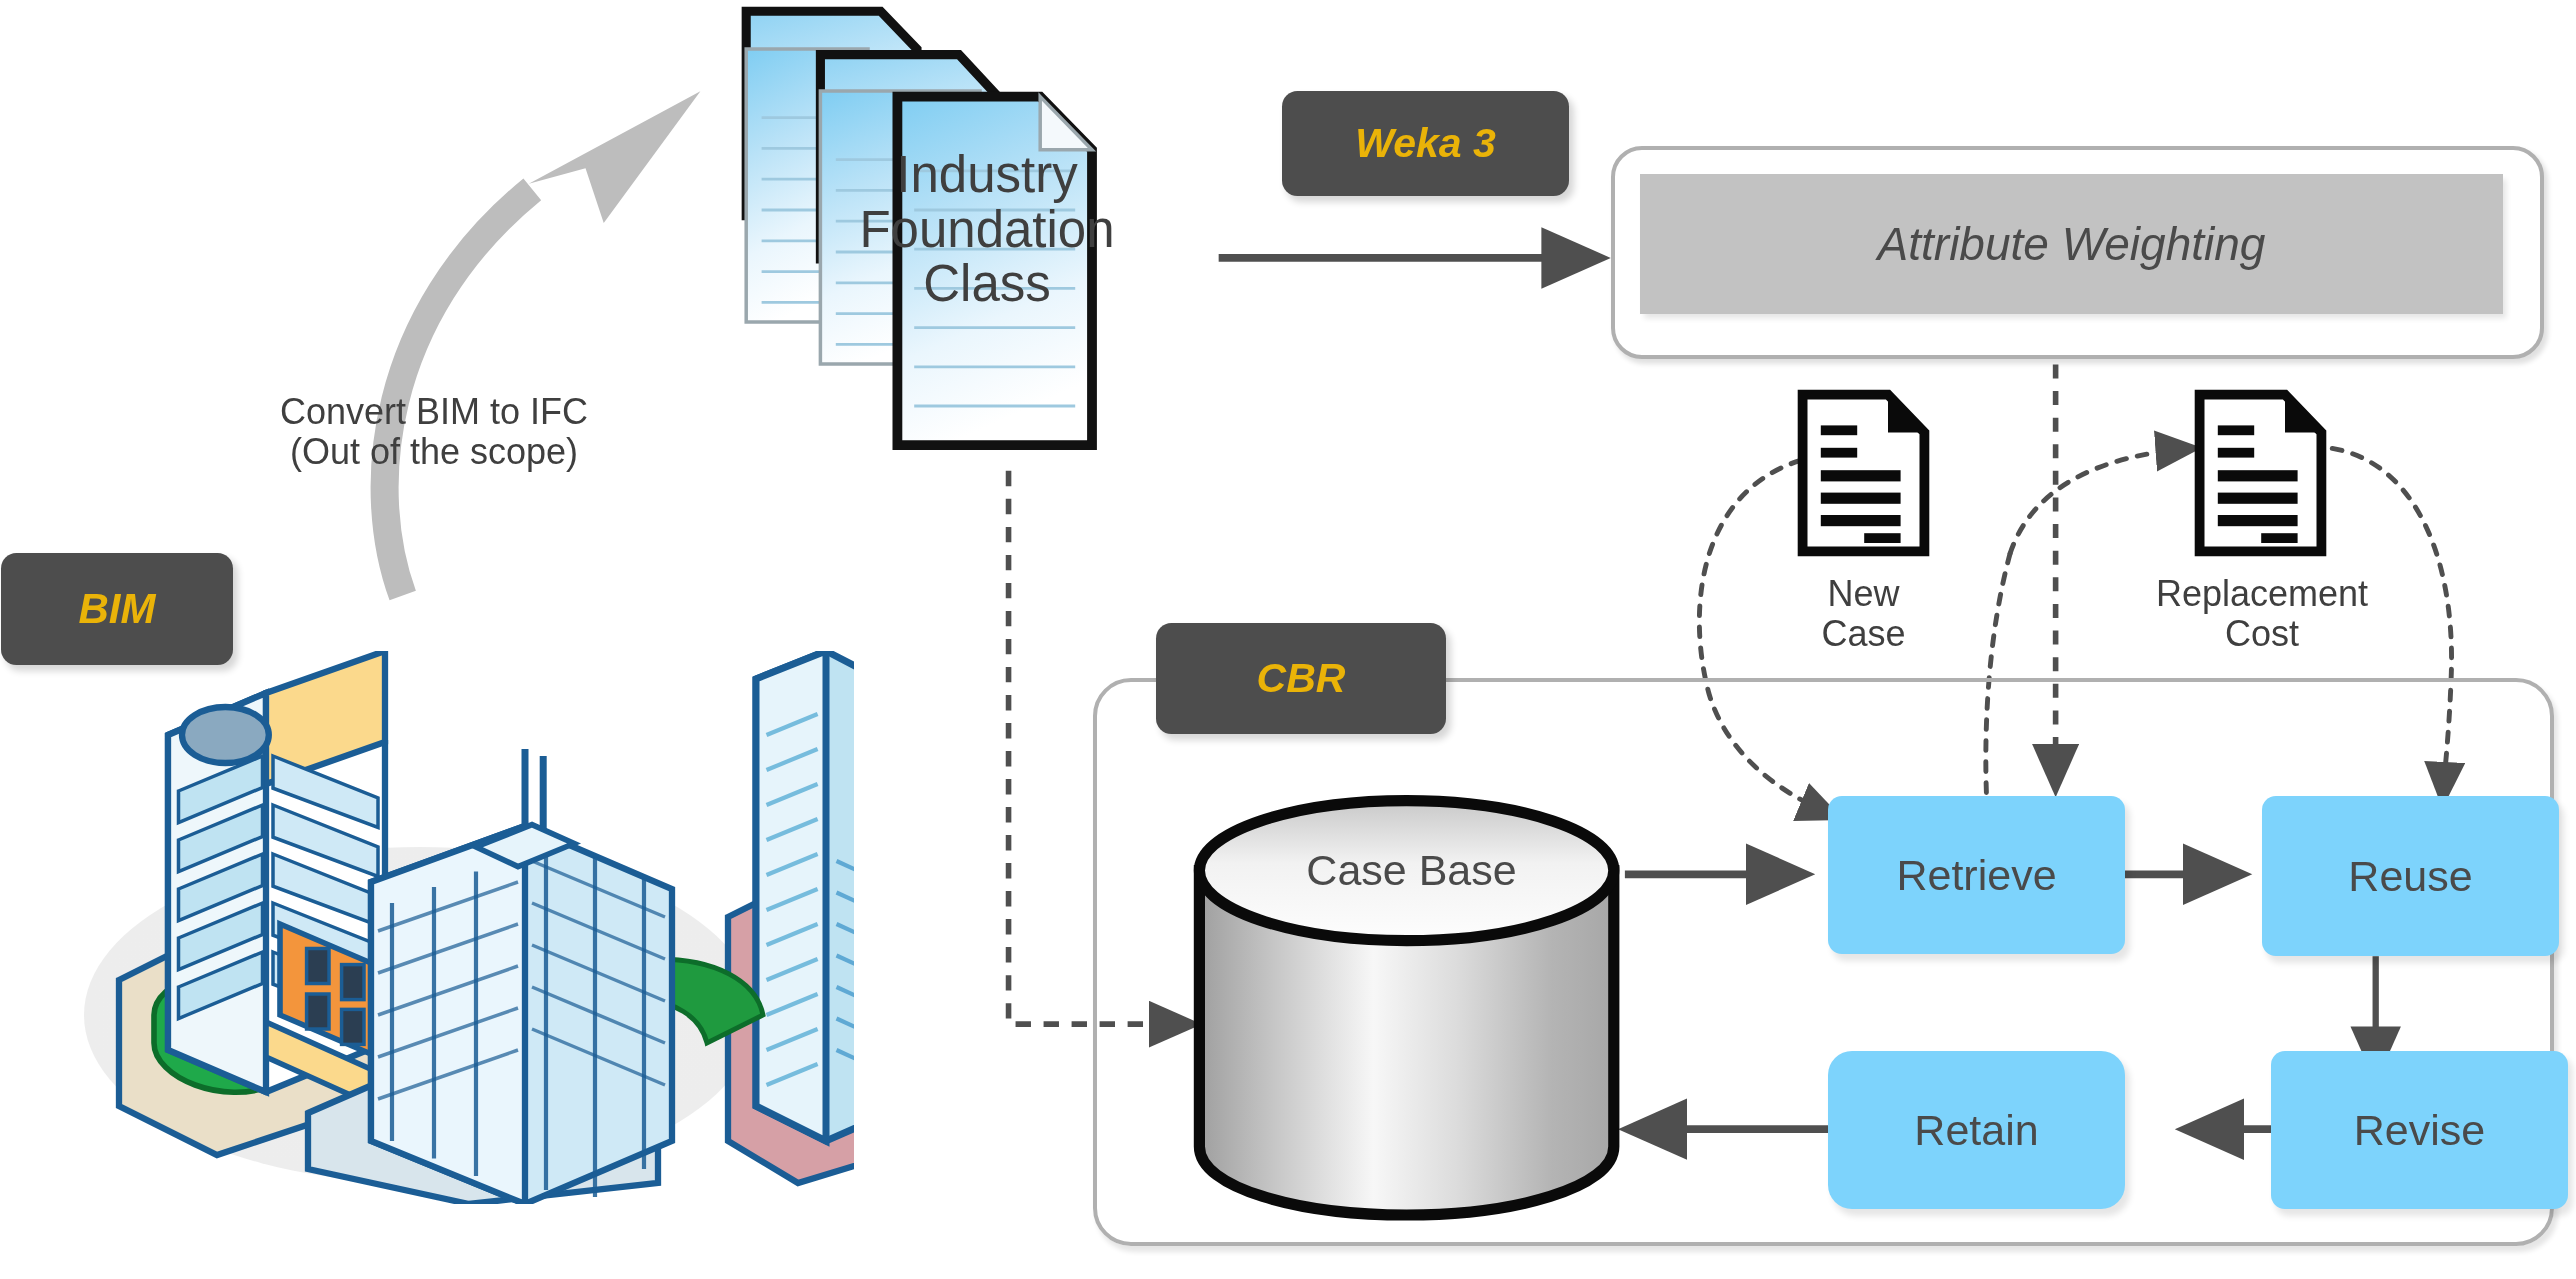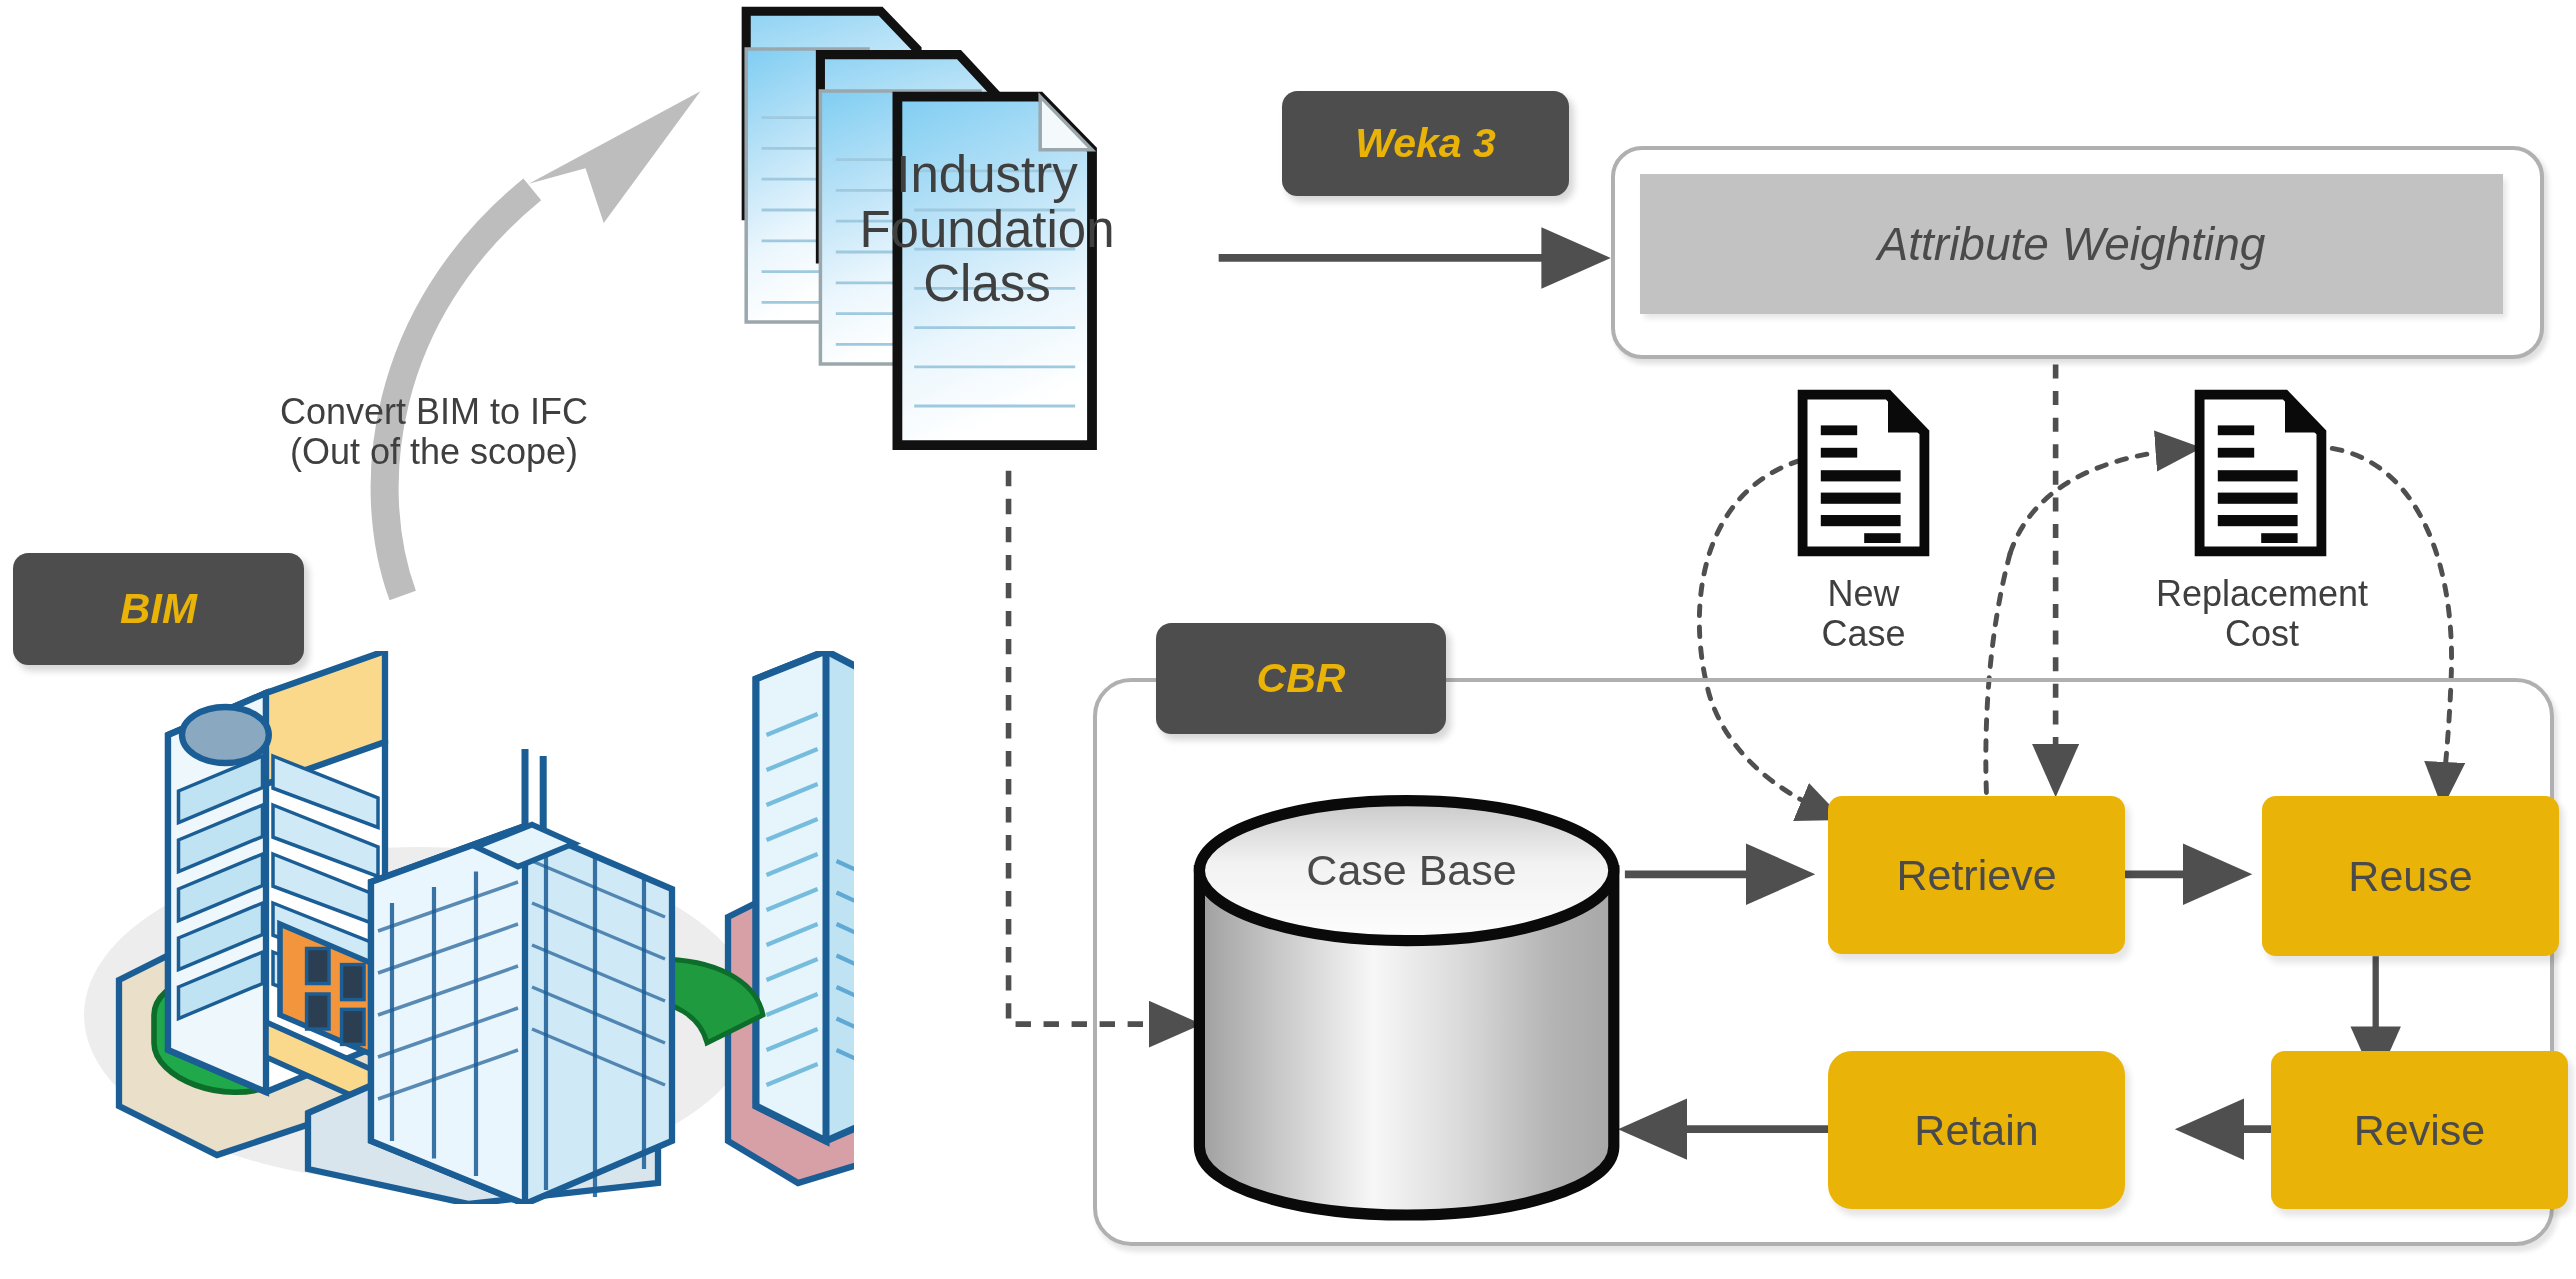--- a/index.html
+++ b/index.html
@@ -7,21 +7,21 @@
   #stage{position:relative;width:2576px;height:1280px;background:#fff;overflow:hidden;}
   .abs{position:absolute;}
   svg{display:block;}
   .dark-tag{
     position:absolute;background:#4d4d4d;border-radius:15.4px;
     display:flex;align-items:center;justify-content:center;
     color:#eab308;font-style:italic;font-weight:bold;
     box-shadow:4.2px 5.6px 7px rgba(0,0,0,0.16);
   }
   .proc-box{
-    position:absolute;background:#eab308;border-radius:14px;
+    position:absolute;background:#7dd3fc;border-radius:14px;
     display:flex;align-items:center;justify-content:center;
     color:#4a4a4a;font-weight:normal;
     box-shadow:4.9px 6.3px 6.3px rgba(0,0,0,0.10);
   }
   .plain-text{position:absolute;color:#3f3f3f;text-align:center;line-height:1.12;}
   .aw-outer{
     position:absolute;border:4.9px solid #b0b0b0;border-radius:31px;background:#fff;
     box-shadow:3.5px 4.9px 5.6px rgba(0,0,0,0.12);
   }
   .aw-inner{
@@ -115,21 +115,21 @@
 
     <line x1="3030" y1="1248" x2="3196" y2="1248" stroke="#4f4f4f" stroke-width="11" marker-end="url(#ah-dark)"></line>
 
     <line x1="3392" y1="1365" x2="3392" y2="1530" stroke="#4f4f4f" stroke-width="9" marker-end="url(#ah-dark)"></line>
 
     <line x1="3286" y1="1612" x2="3125" y2="1612" stroke="#4f4f4f" stroke-width="11" marker-end="url(#ah-dark)"></line>
 
     <line x1="2970" y1="1612" x2="2330" y2="1612" stroke="#4f4f4f" stroke-width="11" marker-end="url(#ah-dark)"></line>
   </svg>
 
-  <div class="dark-tag" style="left:13px;top:553px;width:291px;height:112px;font-size:42px;">
+  <div class="dark-tag" style="left:1px;top:553px;width:232px;height:112px;font-size:42px;">
     <span>BIM</span>
   </div>
 
   <div class="plain-text" style="left:210px;top:392px;width:448px;font-size:36px;">
     <div>Convert BIM to IFC</div>
     <div>(Out of the scope)</div>
   </div>
 
   <svg class="abs" style="left:42px;top:651px;" width="812" height="553" viewBox="0 0 1160 790">
     <ellipse cx="540" cy="520" rx="480" ry="240" fill="url(#gGround)"></ellipse>

